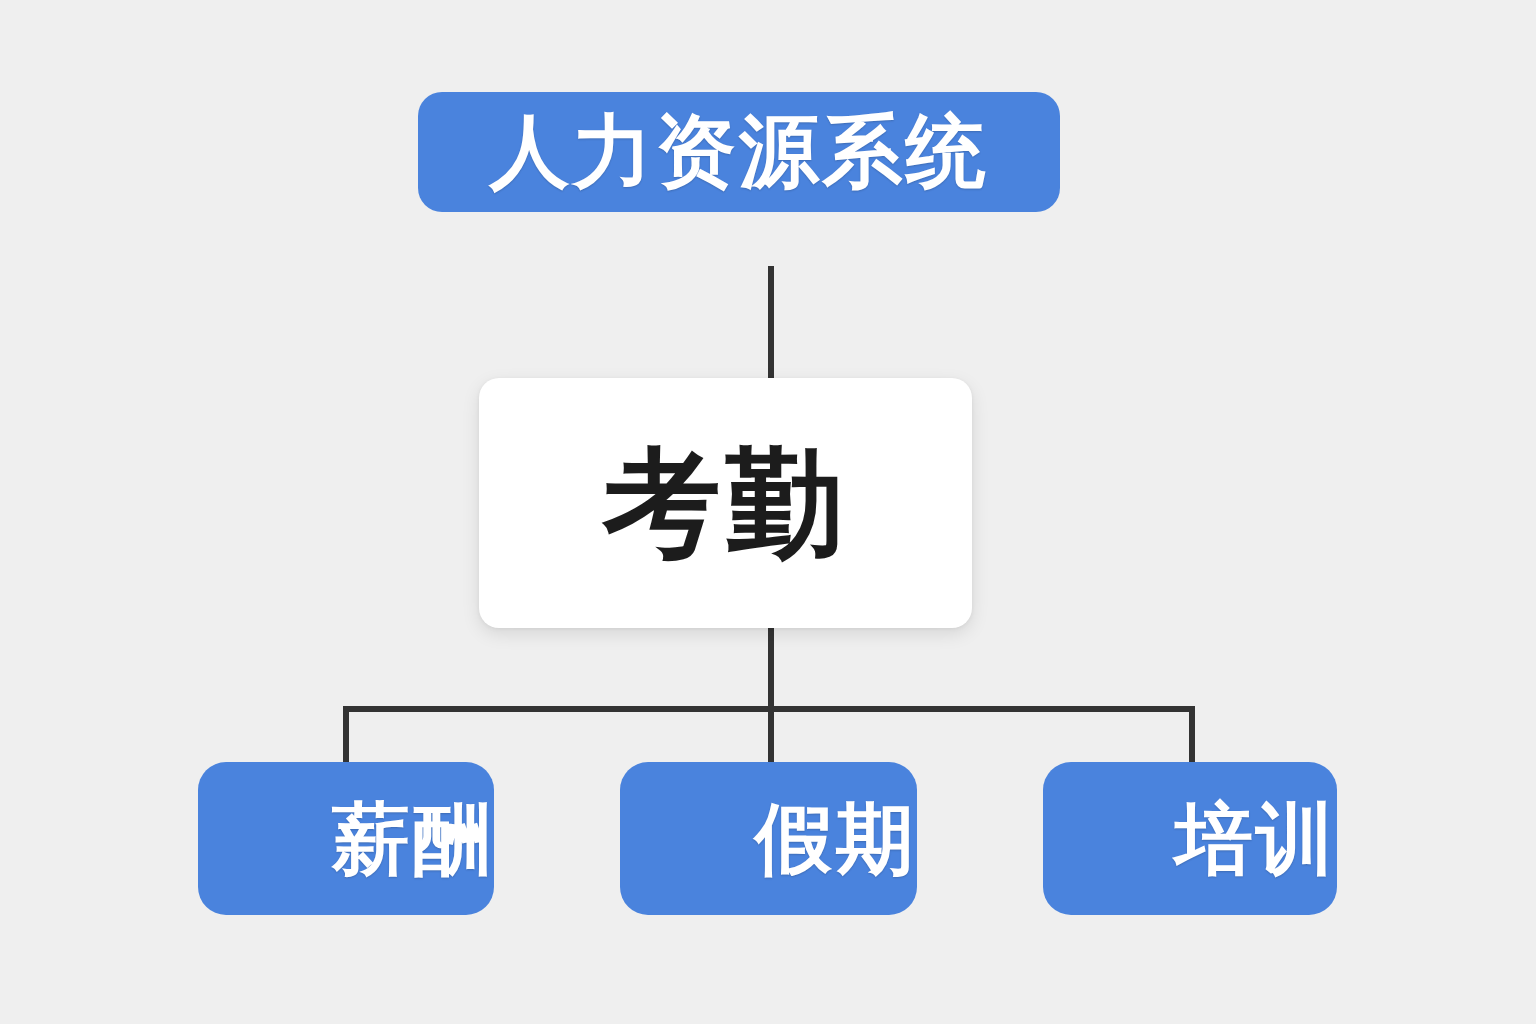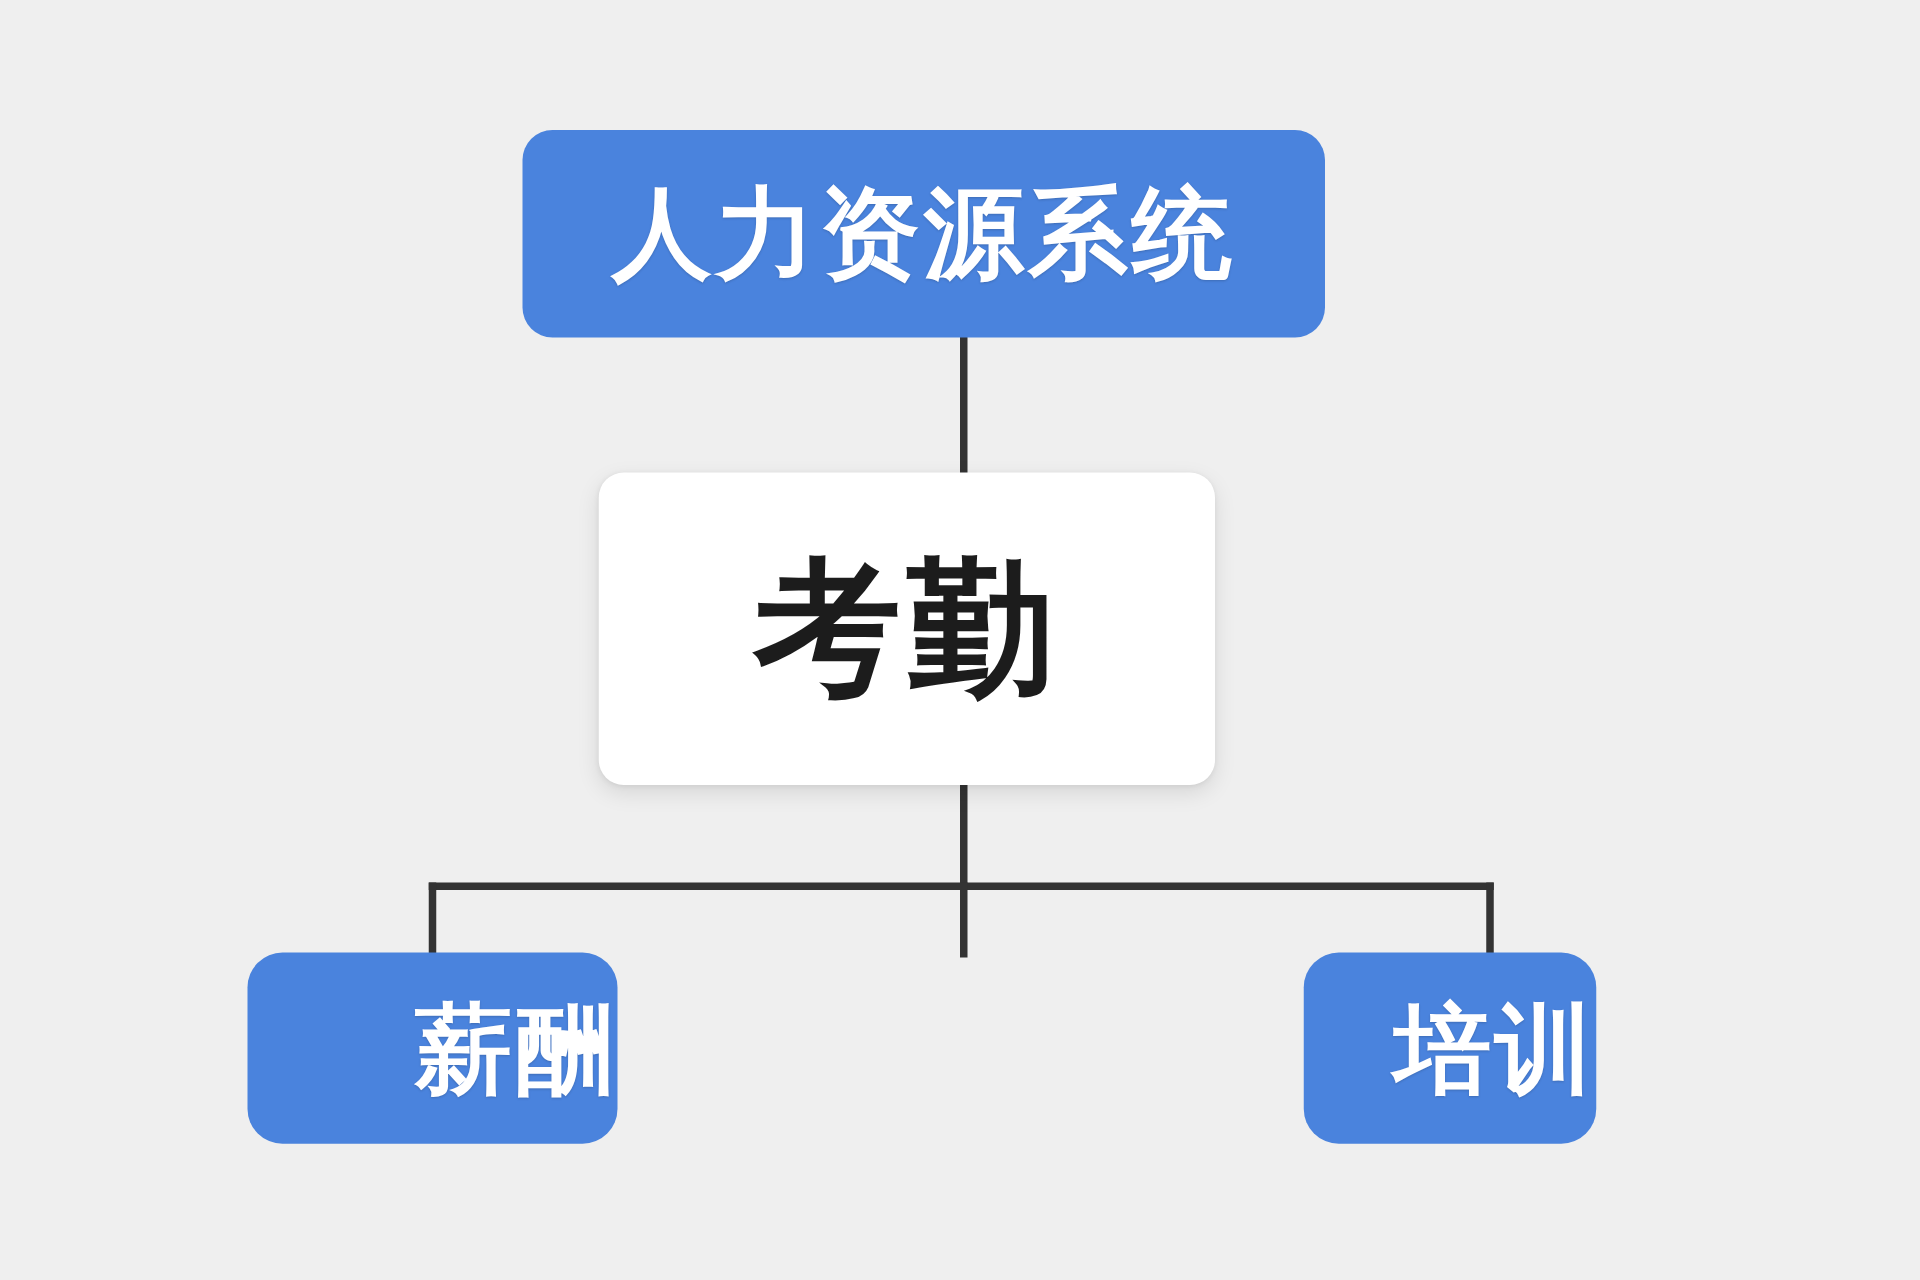--- a/index.html
+++ b/index.html
@@ -91,23 +91,23 @@
 
   .node-white {
     background: #ffffff;
     color: #1c1c1c;
     font-weight: 700;
     box-shadow: 0 6px 18px rgba(0, 0, 0, 0.10), 0 1px 4px rgba(0, 0, 0, 0.06);
   }
 
   #node-root {
     left: 418px;
-    top: 104px;
+    top: 92px;
     width: 642px;
-    height: 166px;
+    height: 120px;
     border-radius: 24px;
     font-size: 80px;
   }
 
   #node-focus {
     left: 479px;
     top: 378px;
     width: 493px;
     height: 250px;
     border-radius: 20px;
@@ -117,21 +117,21 @@
   .node-child {
     top: 762px;
     height: 153px;
     border-radius: 28px;
     font-size: 78px;
     justify-content: flex-end;
   }
 
   #node-child-0 { left: 198px;  width: 296px; }
   #node-child-1 { left: 620px;  width: 297px; }
-  #node-child-2 { left: 1043px; width: 234px; }
+  #node-child-2 { left: 1043px; width: 294px; }
 
   .node-label {
     display: block;
     line-height: 1;
   }
 </style>
 </head>
 <body>
 
 <div id="diagram-canvas">
@@ -148,18 +148,21 @@
   </div>
 
   <div class="node node-white" id="node-focus">
     <span class="node-label">考勤</span>
   </div>
 
   <div class="node node-blue node-child" id="node-child-0">
     <span class="node-label">薪酬</span>
   </div>
 
+  <div class="node node-blue node-child" id="node-child-1">
+    <span class="node-label">假期</span>
+  </div>
 
   <div class="node node-blue node-child" id="node-child-2">
     <span class="node-label">培训</span>
   </div>
 
 </div>
 
 </body></html>

